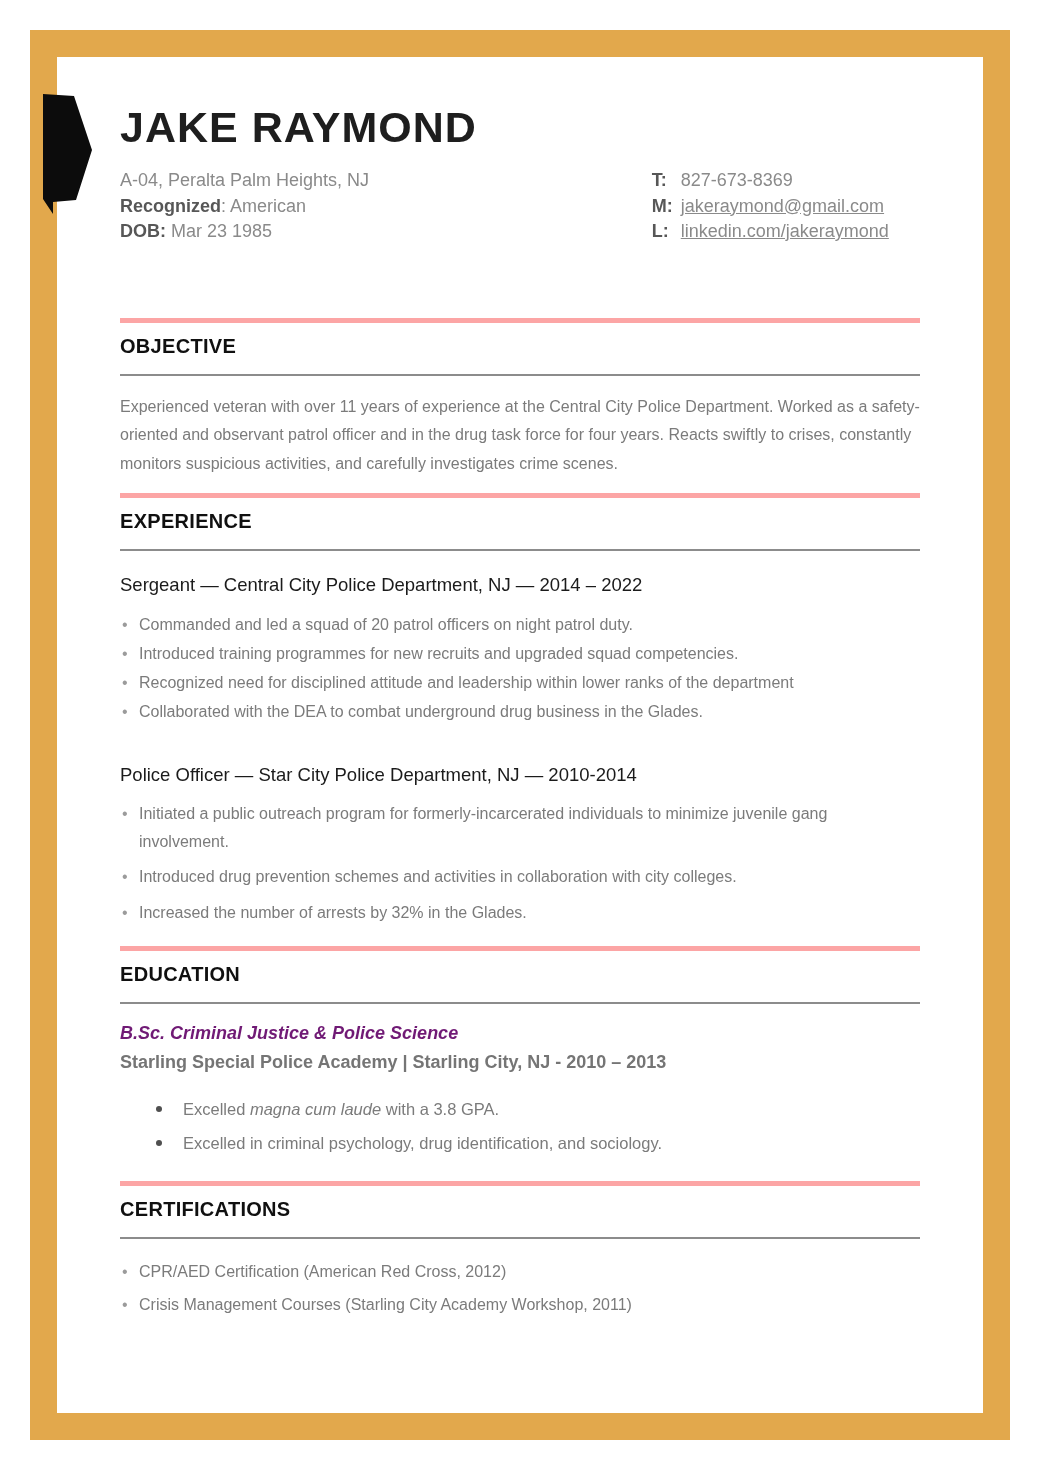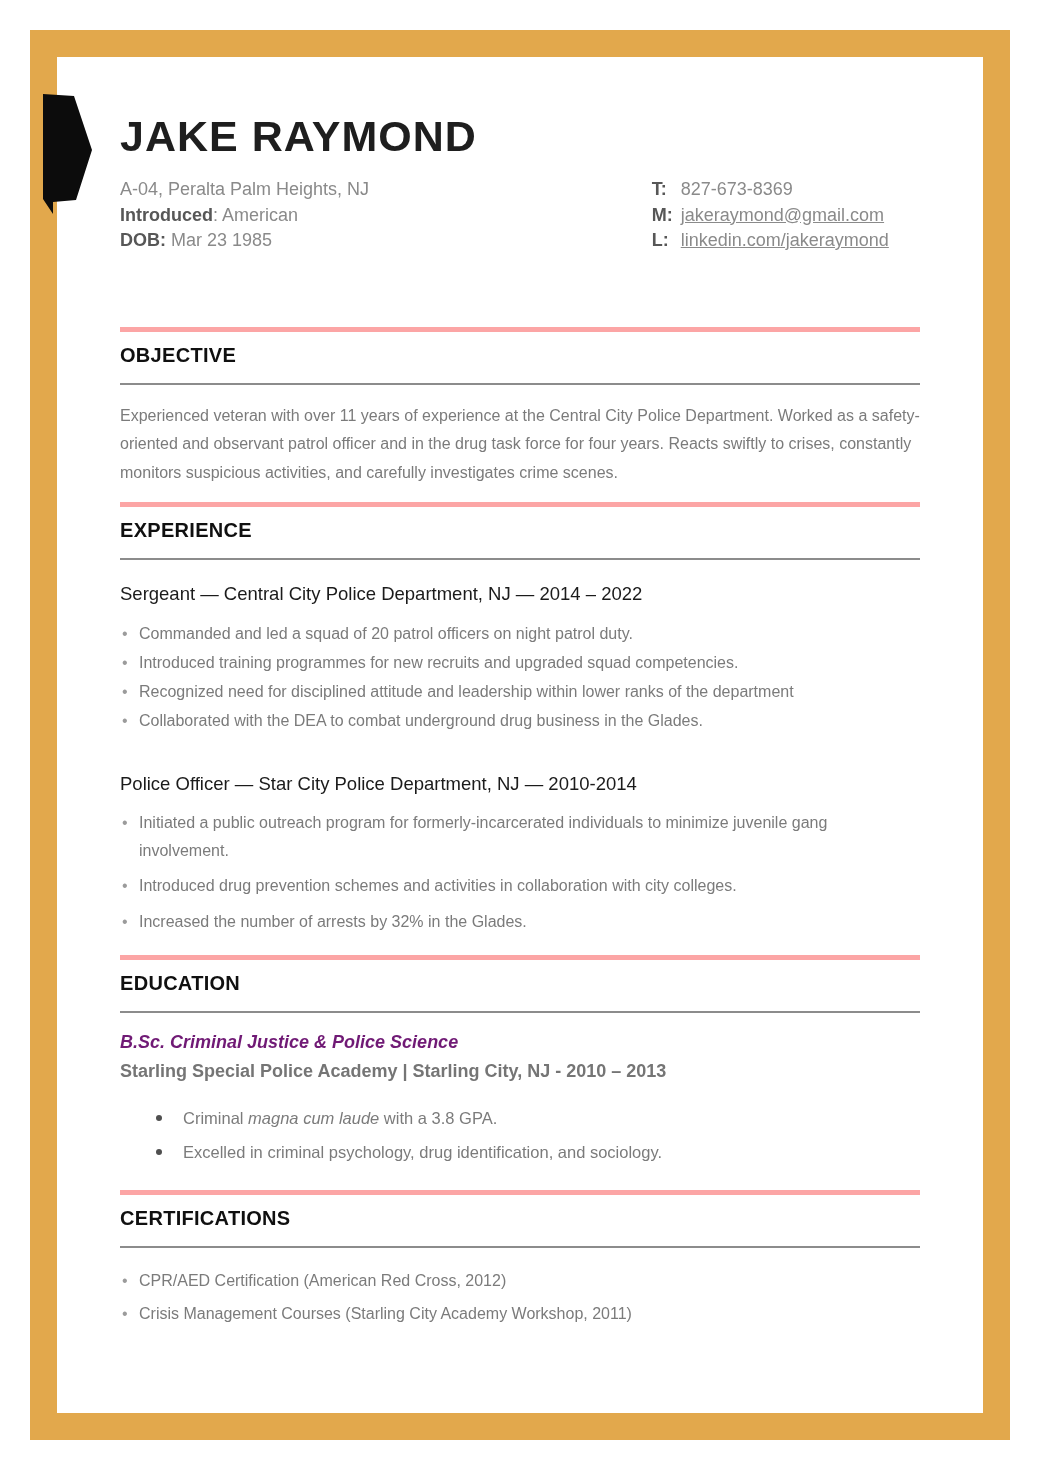--- a/index.html
+++ b/index.html
@@ -15,21 +15,21 @@
   
   .frame {
     position:absolute; left:30px; top:30px; right:30px; bottom:32px;
     border:27px solid #E2A84C;
     pointer-events:none;
   }
 
   
   .badge { position:absolute; left:42px; top:93px; width:51px; height:122px; }
 
-  .content { position:absolute; left:120px; top:57px; width:800px; }
+  .content { position:absolute; left:120px; top:48px; width:800px; }
 
   h1.name {
     margin:55px 0 0;
     font-size:43px; line-height:48px; font-weight:bold;
     letter-spacing:1px; color:#1e1e1e;
   }
 
   .info-row { display:flex; margin-top:17px;gap:28px; }
   .info-left { width:522px; }
   .info-line { font-size:18px; line-height:25.5px; color:#8a8a8a; }
@@ -91,21 +91,21 @@
     </svg>
   </div>
 
   <div class="content">
 
     <h1 class="name">JAKE RAYMOND</h1>
 
     <div class="info-row">
       <div class="info-left">
         <div class="info-line">A-04, Peralta Palm Heights, NJ</div>
-        <div class="info-line"><b>Introduced</b><span>: American</span></div>
+        <div class="info-line"><b>Recognized</b><span>: American</span></div>
         <div class="info-line"><b>DOB:</b><span> Mar 23 1985</span></div>
       </div>
       <div class="info-right">
         <div class="contact-line">
           <span class="lbl">T:</span>
           <span class="val">827-673-8369</span>
         </div>
         <div class="contact-line">
           <span class="lbl">M:</span>
           <a class="val underline">jakeraymond@gmail.com</a>
@@ -145,21 +145,21 @@
       </ul>
     </section>
 
     <section class="section sec-education">
       <div class="sec-head">
         <h2>EDUCATION</h2>
       </div>
       <p class="degree">B.Sc. Criminal Justice &amp; Police Science</p>
       <p class="school">Starling Special Police Academy | Starling City, NJ - 2010 – 2013</p>
       <ul class="edu-bullets">
-        <li><span>Criminal </span><span class="it">magna cum laude</span><span> with a 3.8 GPA.</span></li>
+        <li><span>Excelled </span><span class="it">magna cum laude</span><span> with a 3.8 GPA.</span></li>
         <li><span>Excelled in criminal psychology, drug identification, and sociology.</span></li>
       </ul>
     </section>
 
     <section class="section sec-certifications">
       <div class="sec-head">
         <h2>CERTIFICATIONS</h2>
       </div>
       <ul class="bullets certs">
         <li>CPR/AED Certification (American Red Cross, 2012)</li>

